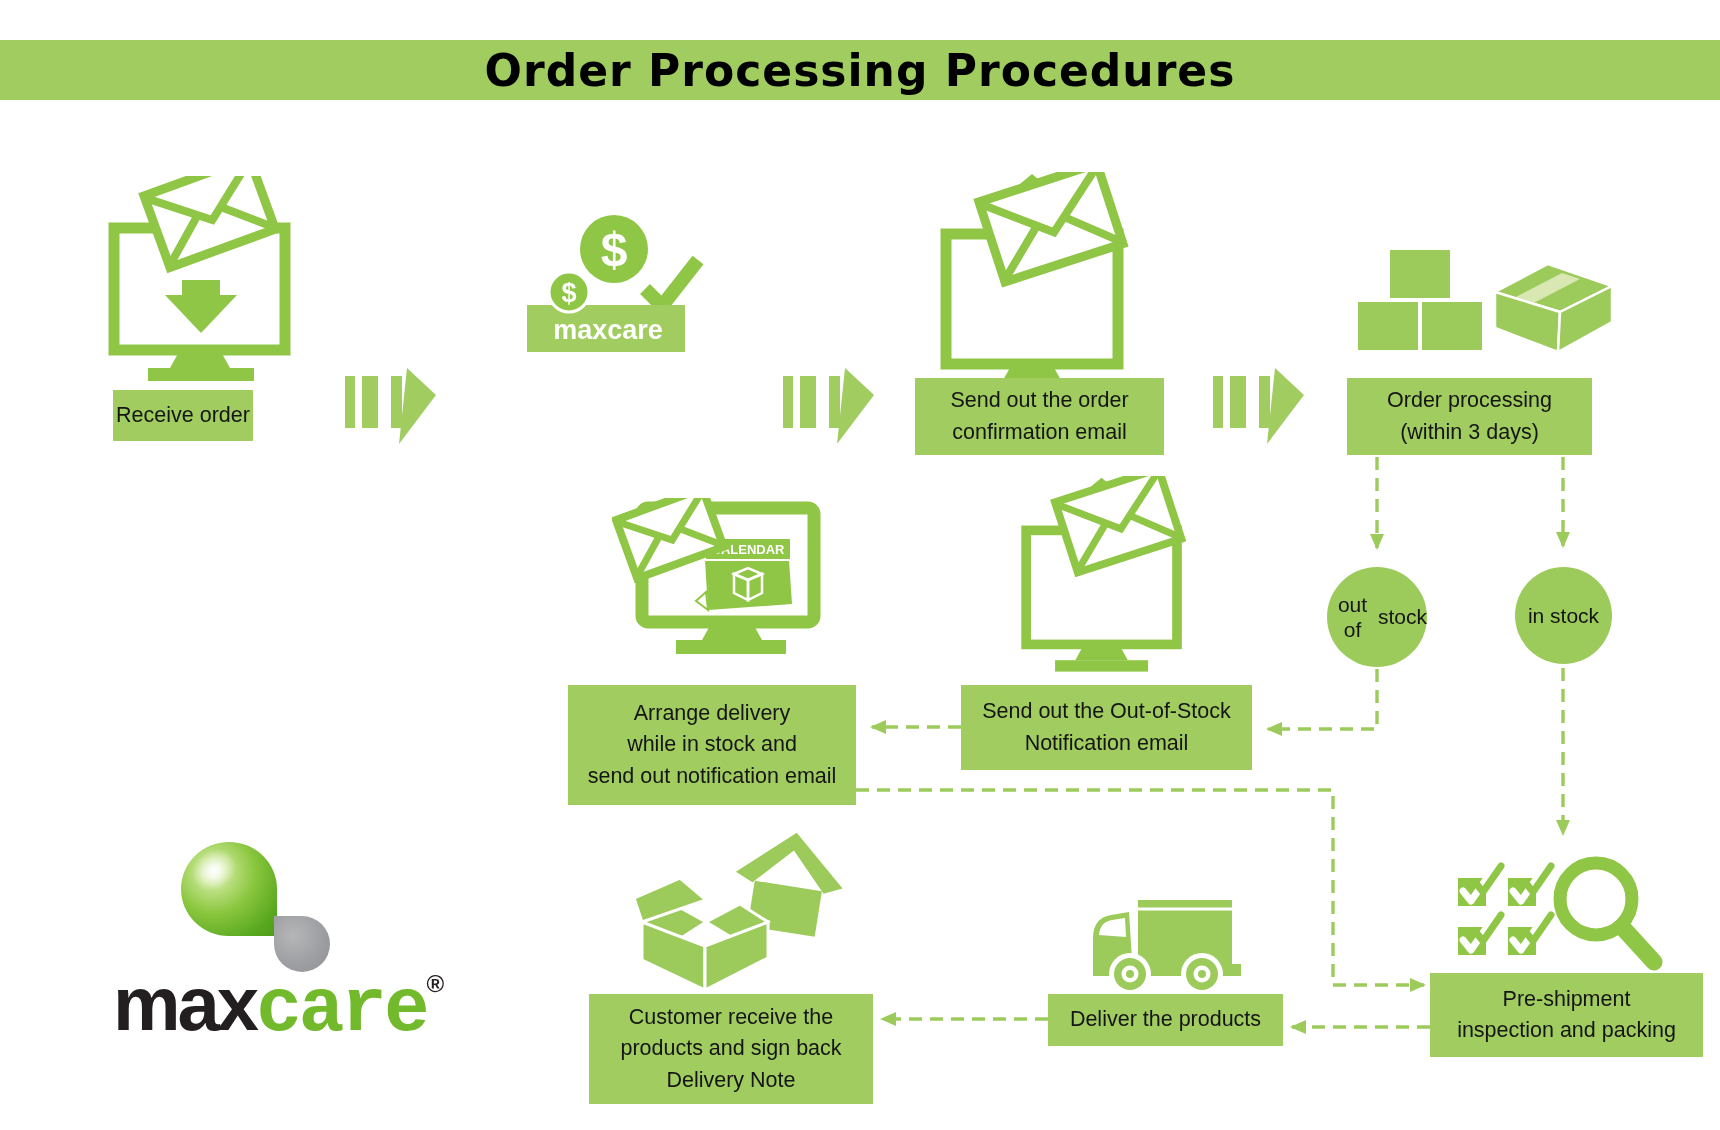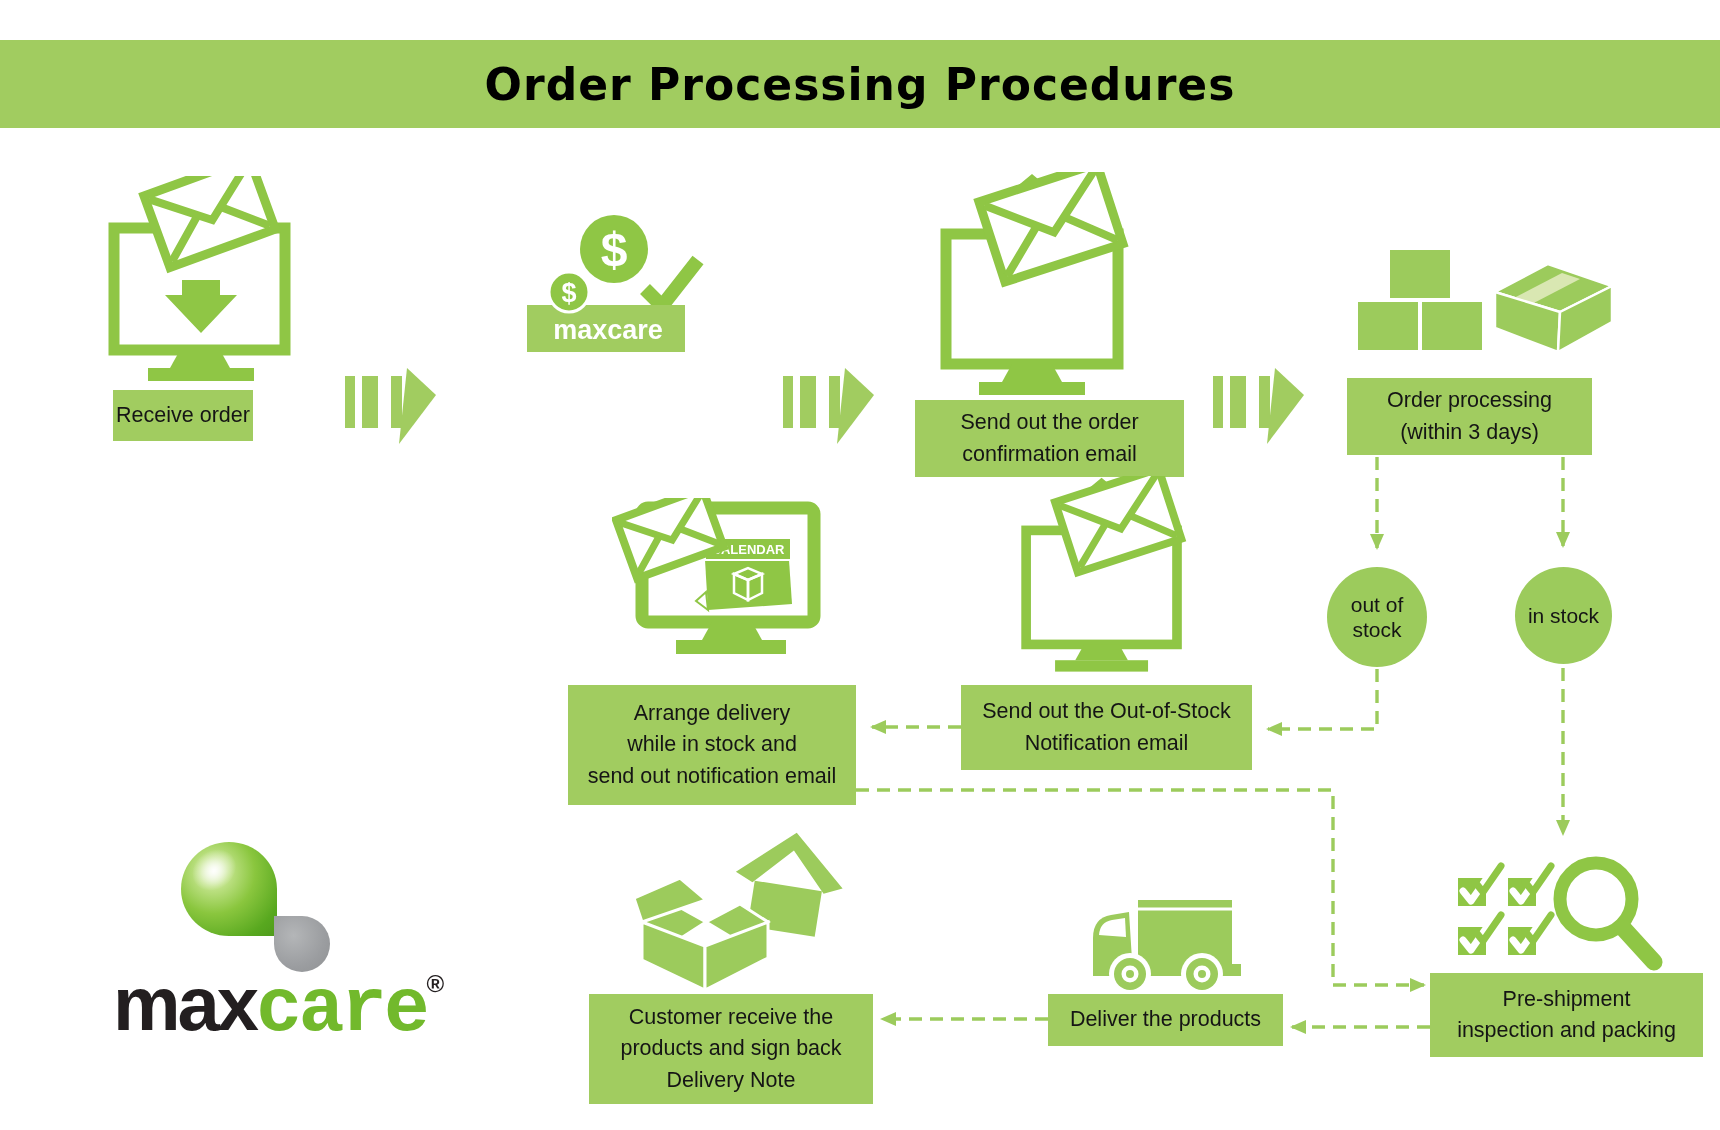--- a/index.html
+++ b/index.html
@@ -1,27 +1,27 @@
 <!DOCTYPE html>
 <html><head>
 <meta charset="utf-8">
 <style>
   html,body{margin:0;padding:0;background:#ffffff;}
   .stage{position:relative;width:1720px;height:1130px;background:#ffffff;overflow:hidden;
          font-family:"Liberation Sans","DejaVu Sans",sans-serif;color:#1c1c1c;}
   
-  .titlebar{position:absolute;left:0;top:40px;width:1720px;height:88px;background:#A1CC60;
+  .titlebar{position:absolute;left:0;top:40px;width:1720px;height:60px;background:#A1CC60;
             display:flex;align-items:center;justify-content:center;}
   .titlebar h1{margin:0;font-family:"DejaVu Sans","Liberation Sans",sans-serif;
                font-weight:bold;font-size:44px;letter-spacing:1px;color:#000;}
   
   .gbox{position:absolute;background:#A1CC60;display:flex;flex-direction:column;
         justify-content:center;align-items:center;text-align:center;
         font-size:21.5px;line-height:1.45;color:#151515;}
-  .circle{position:absolute;background:#9CCB5C;border-radius:50%;display:flex;flex-direction:column;
+  .circle{position:absolute;background:#9CCB5C;border-radius:50%;display:flex;flex-direction:row;
           justify-content:center;align-items:center;text-align:center;font-size:21px;line-height:1.2;color:#151515;}
   .iconbox{position:absolute;}
   svg{display:block;}
   
   .connectors{position:absolute;left:0;top:0;pointer-events:none;}
   
   .blob-green{position:absolute;left:181px;top:842px;width:96px;height:94px;
        border-radius:50% 50% 0 50%;
        background:radial-gradient(ellipse at 34% 32%, #f0f8e0 0%, #c3e48c 16%, #8ac63e 46%, #58a81f 80%, #4e9a1b 100%);}
   .blob-green::after{content:"";position:absolute;left:10%;top:10%;width:48%;height:40%;
@@ -135,21 +135,21 @@
       <polygon points="145,44 198,16 262,38 210,64" fill="#9CCB5C" stroke="#fff" stroke-width="2.5"></polygon>
       <polygon points="160,52 212,25 230,31 178,58" fill="#D9E7B2"></polygon>
       <polygon points="145,44 210,64 208,104 145,80" fill="#9CCB5C" stroke="#fff" stroke-width="2.5"></polygon>
       <polygon points="210,64 262,38 262,74 208,104" fill="#9CCB5C" stroke="#fff" stroke-width="2.5"></polygon>
     </svg>
   </div>
 
   <div class="gbox" style="left:113px;top:390px;width:140px;height:51px">
     <span>Receive order</span>
   </div>
-  <div class="gbox" style="left:915px;top:400px;width:269px;height:77px">
+  <div class="gbox" style="left:915px;top:378px;width:249px;height:77px">
     <span>Send out the order</span>
     <span>confirmation email</span>
   </div>
   <div class="gbox" style="left:1347px;top:378px;width:245px;height:77px">
     <span>Order processing</span>
     <span>(within 3 days)</span>
   </div>
 
   <div class="circle" style="left:1327px;top:567px;width:100px;height:100px">
     <span>out of</span>

